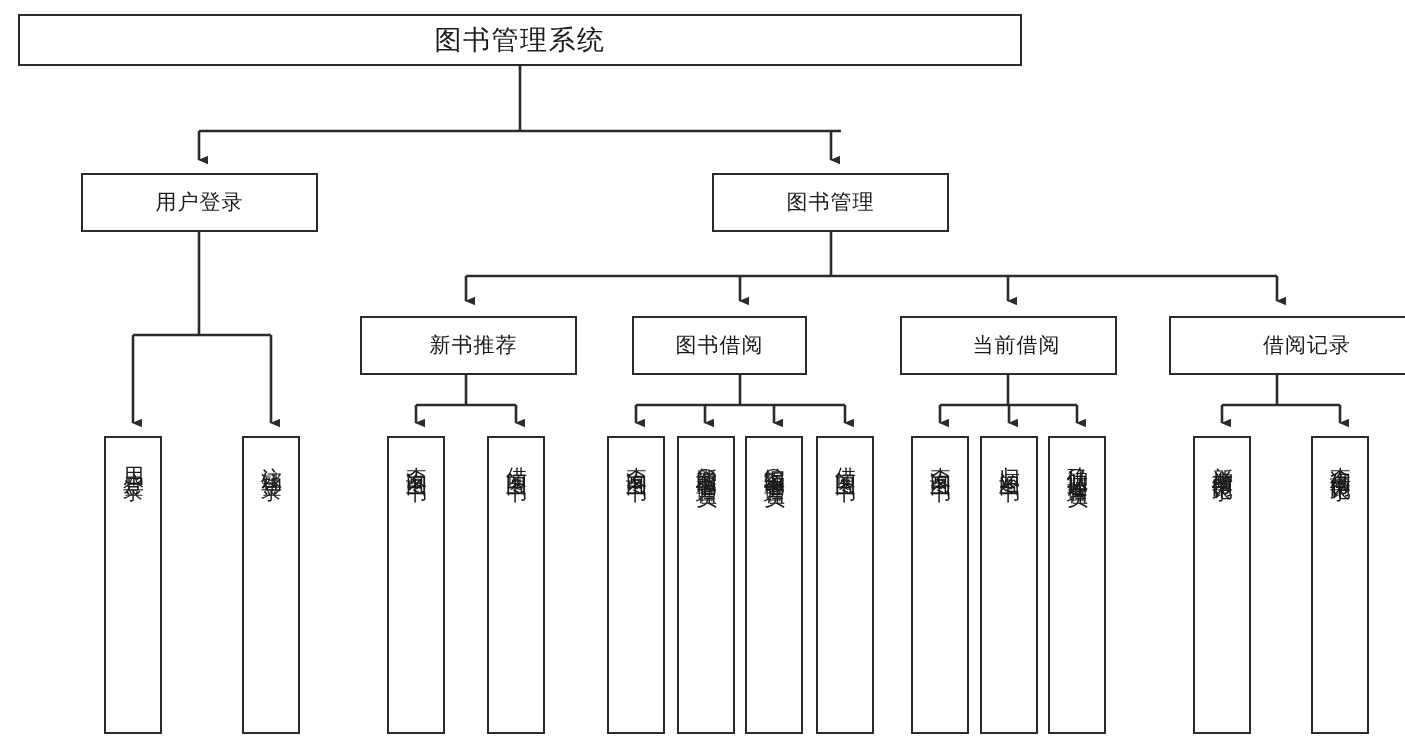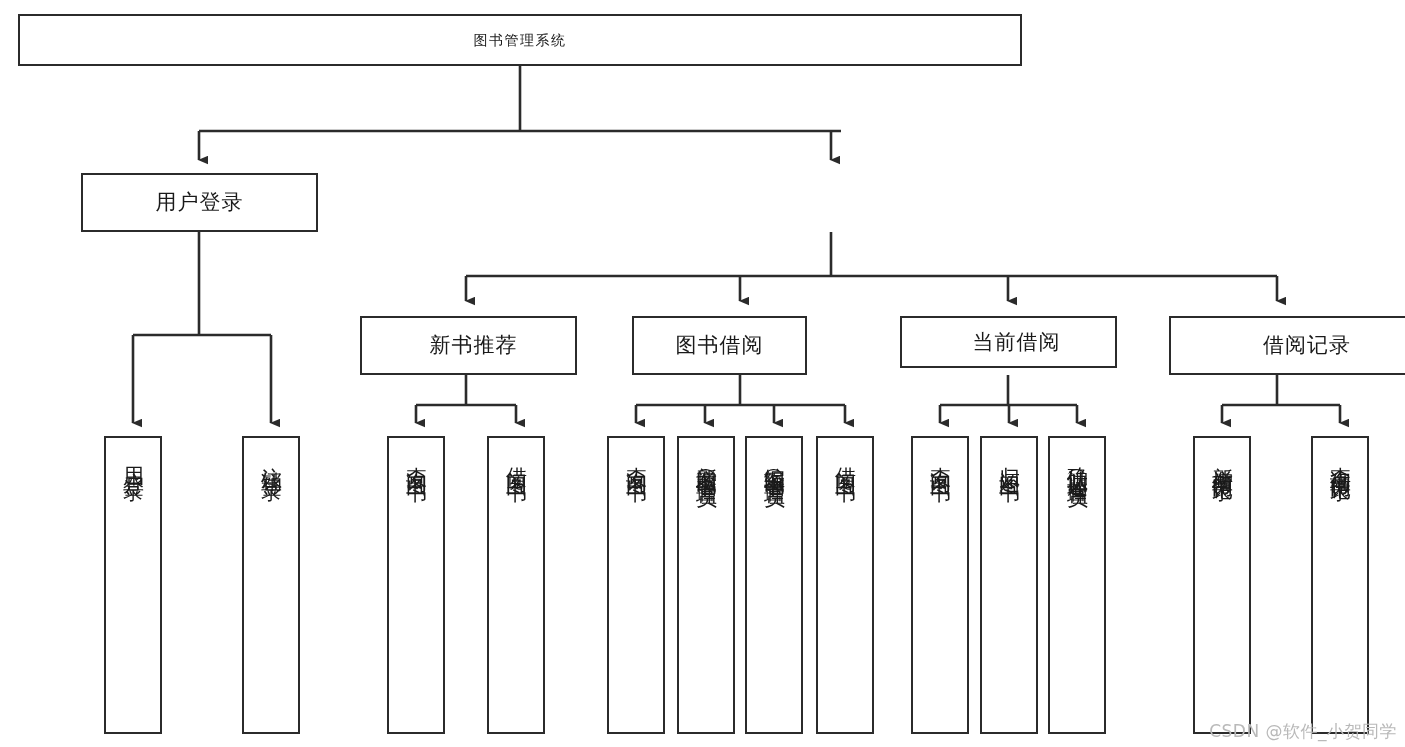--- a/index.html
+++ b/index.html
@@ -41,21 +41,21 @@
     text-align: center;
     line-height: 1.18;
     white-space: nowrap;
   }
   
   .node.horiz .node-label {
     font-size: 21px;
     letter-spacing: 1px;
   }
   .node.root .node-label {
-    font-size: 14px;
+    font-size: 27px;
     letter-spacing: 1.5px;
   }
   
   .node.vert {
     align-items: flex-start;
     justify-content: center;
     padding-top: 12px;
   }
   .node.vert .node-label {
     writing-mode: vertical-rl;
@@ -148,30 +148,33 @@
   </svg>
 
   <div class="node horiz root" style="left:18px; top:14px; width:1004px; height:52px;">
     <span class="node-label">图书管理系统</span>
   </div>
 
   <div class="node horiz" style="left:81px; top:173px; width:237px; height:59px;">
     <span class="node-label">用户登录</span>
   </div>
 
+  <div class="node horiz" style="left:712px; top:173px; width:237px; height:59px;">
+    <span class="node-label">图书管理</span>
+  </div>
 
   <div class="node horiz" style="left:360px; top:316px; width:217px; height:59px;padding-left:10px;">
     <span class="node-label">新书推荐</span>
   </div>
 
   <div class="node horiz" style="left:632px; top:316px; width:175px; height:59px;">
     <span class="node-label">图书借阅</span>
   </div>
 
-  <div class="node horiz" style="left:900px; top:316px; width:217px; height:52px;padding-left:16px;">
+  <div class="node horiz" style="left:900px; top:316px; width:217px; height:59px;padding-left:16px;">
     <span class="node-label">当前借阅</span>
   </div>
 
   <div class="node horiz" style="left:1169px; top:316px; width:258px; height:59px;padding-left:18px;">
     <span class="node-label">借阅记录</span>
   </div>
 
   <div class="node vert" style="left:104px; top:436px; width:58px; height:298px;">
     <span class="node-label">用户登录</span>
   </div>
@@ -217,15 +220,14 @@
   </div>
 
   <div class="node vert tall-text" style="left:1193px; top:436px; width:58px; height:298px;">
     <span class="node-label">新增借阅记录</span>
   </div>
 
   <div class="node vert tall-text" style="left:1311px; top:436px; width:58px; height:298px;">
     <span class="node-label">查询借阅记录</span>
   </div>
 
-  <div id="watermark">CSDN @软件_小贺同学</div>
 
 </div>
 
 </body></html>

